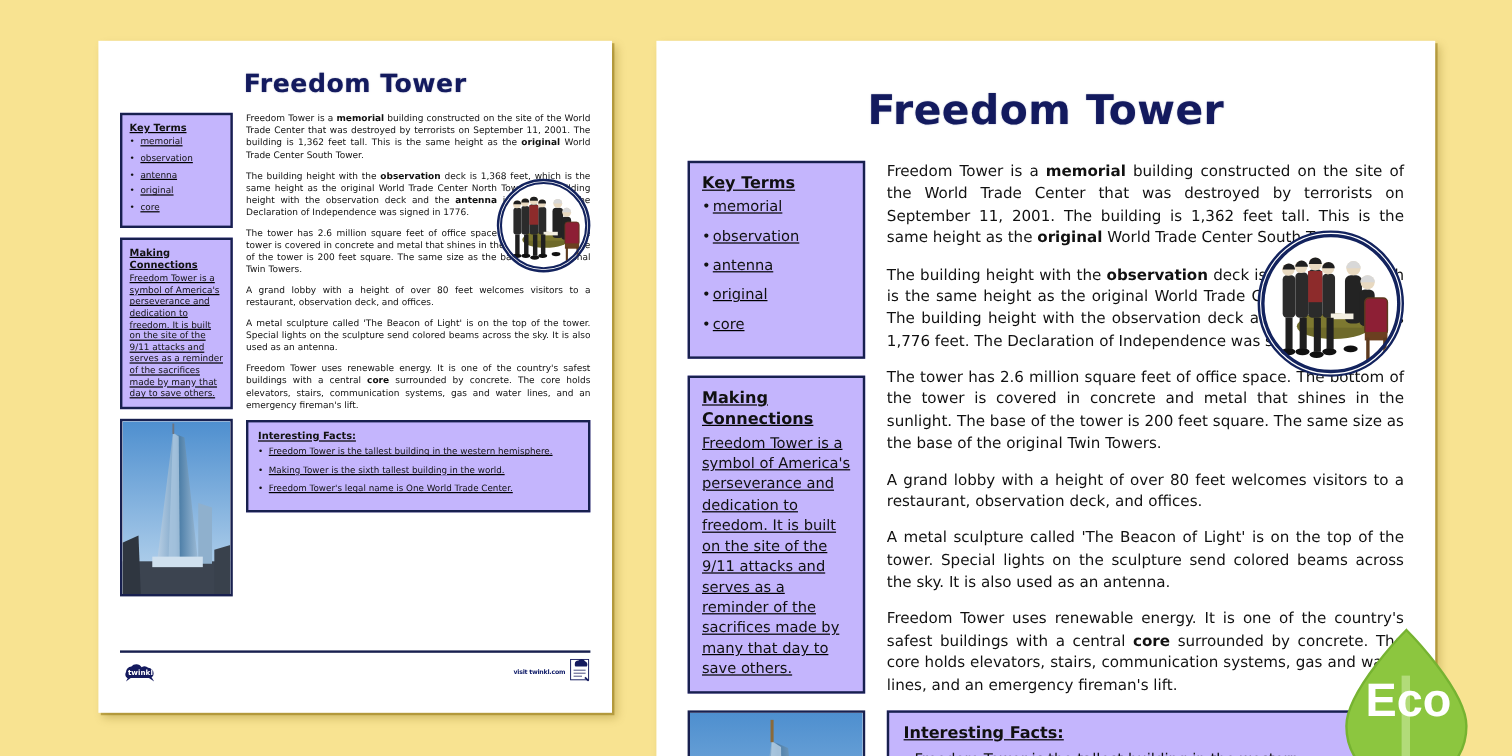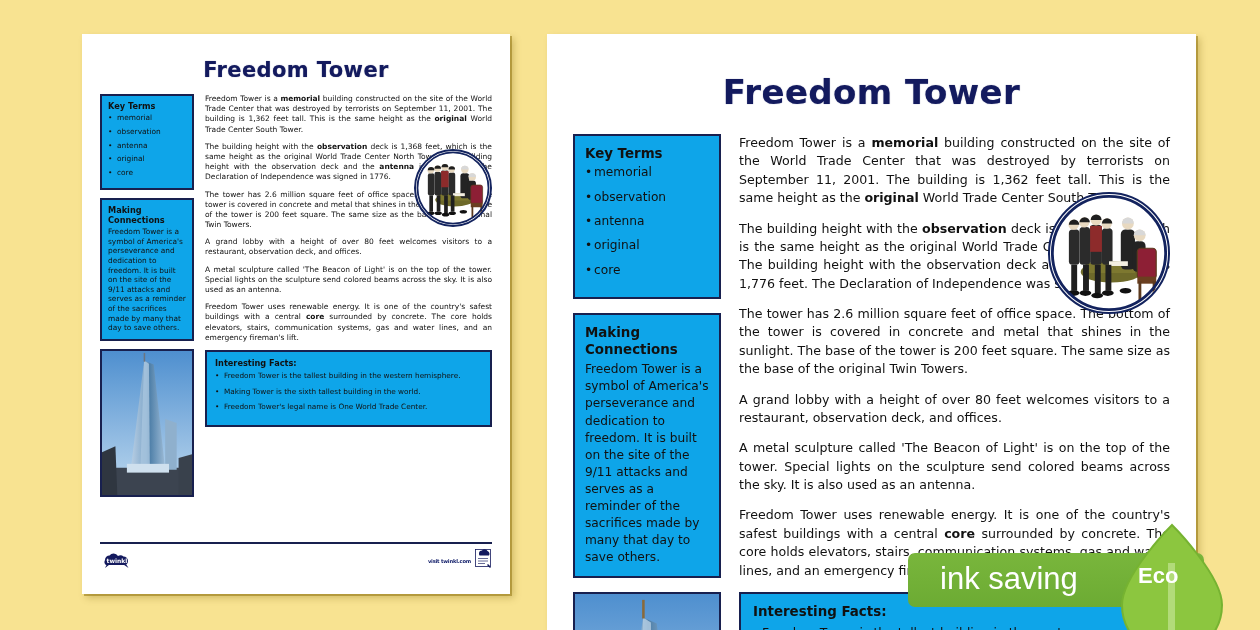--- a/index.html
+++ b/index.html
@@ -25,21 +25,21 @@
     text-align:center;color:#131a5e;font-weight:bold;
     font-family:"DejaVu Sans", sans-serif;
     letter-spacing:.4px;
     text-shadow:0 0 1px rgba(19,26,94,.55);
   }
   .cols{display:flex;align-items:flex-start;}
   .sidecol{flex:0 0 auto;}
   .maincol{flex:1 1 auto;position:relative;}
 
   .box{
-    border:2px solid #18204f;background:#0ea5e9;box-sizing:border-box;
+    border:2px solid #18204f;background:#c4b5fd;box-sizing:border-box;text-decoration:underline;
   }
   .box h4{margin:0;font-weight:bold;color:#111;}
   .box ul{list-style:none;margin:0;padding:0;}
   .box li{position:relative;padding-left:9px;color:#111;}
   .box li:before{content:"\2022";position:absolute;left:0;top:0;}
   .para{color:#111;text-align:justify;}
   .para b{font-weight:bold;}
 
   
   .circle-ill{
@@ -101,21 +101,21 @@
   }
   .eco-bar span{
     position:absolute;left:32px;top:8px;color:#fff;font-size:31px;
     font-family:"Liberation Sans", sans-serif;
   }
   .eco-leaf{
     position:absolute;left:200px;top:-2px;width:128px;height:132px;
   }
   .eco-leaf svg{display:block;}
   .eco-leaf .eco-word{
-    position:absolute;left:30px;top:40px;color:#fff;font-size:22px;font-weight:bold;
+    position:absolute;left:30px;top:40px;color:#fff;font-size:39px;font-weight:bold;
     font-family:"Liberation Sans", sans-serif;
   }
 </style>
 </head>
 <body style="background: rgb(248, 227, 145);">
 
 <div class="stage">
 
   <div class="sheet" id="page-left">
     <div class="doc">
@@ -416,23 +416,20 @@
               <li>Freedom Tower is the tallest building in the western hemisphere.</li>
 
             </ul>
           </div>
         </div>
       </div>
     </div>
   </div>
 
   <div class="eco">
-    <div class="eco-bar">
-      <span>ink saving</span>
-    </div>
     <div class="eco-leaf">
       <svg width="128" height="132" viewBox="0 0 128 132" aria-hidden="true">
         <path d="M64 2C64 2 14 52 14 82a50 50 0 0 0 100 0C114 52 64 2 64 2z" fill="#8cc63f" stroke="#76b331" stroke-width="2"></path>
         <rect x="60" y="40" width="7" height="92" fill="#b6dd7f" opacity=".9"></rect>
         <rect x="60" y="108" width="7" height="24" fill="#7ab83a"></rect>
       </svg>
       <span class="eco-word">Eco</span>
     </div>
   </div>
 

